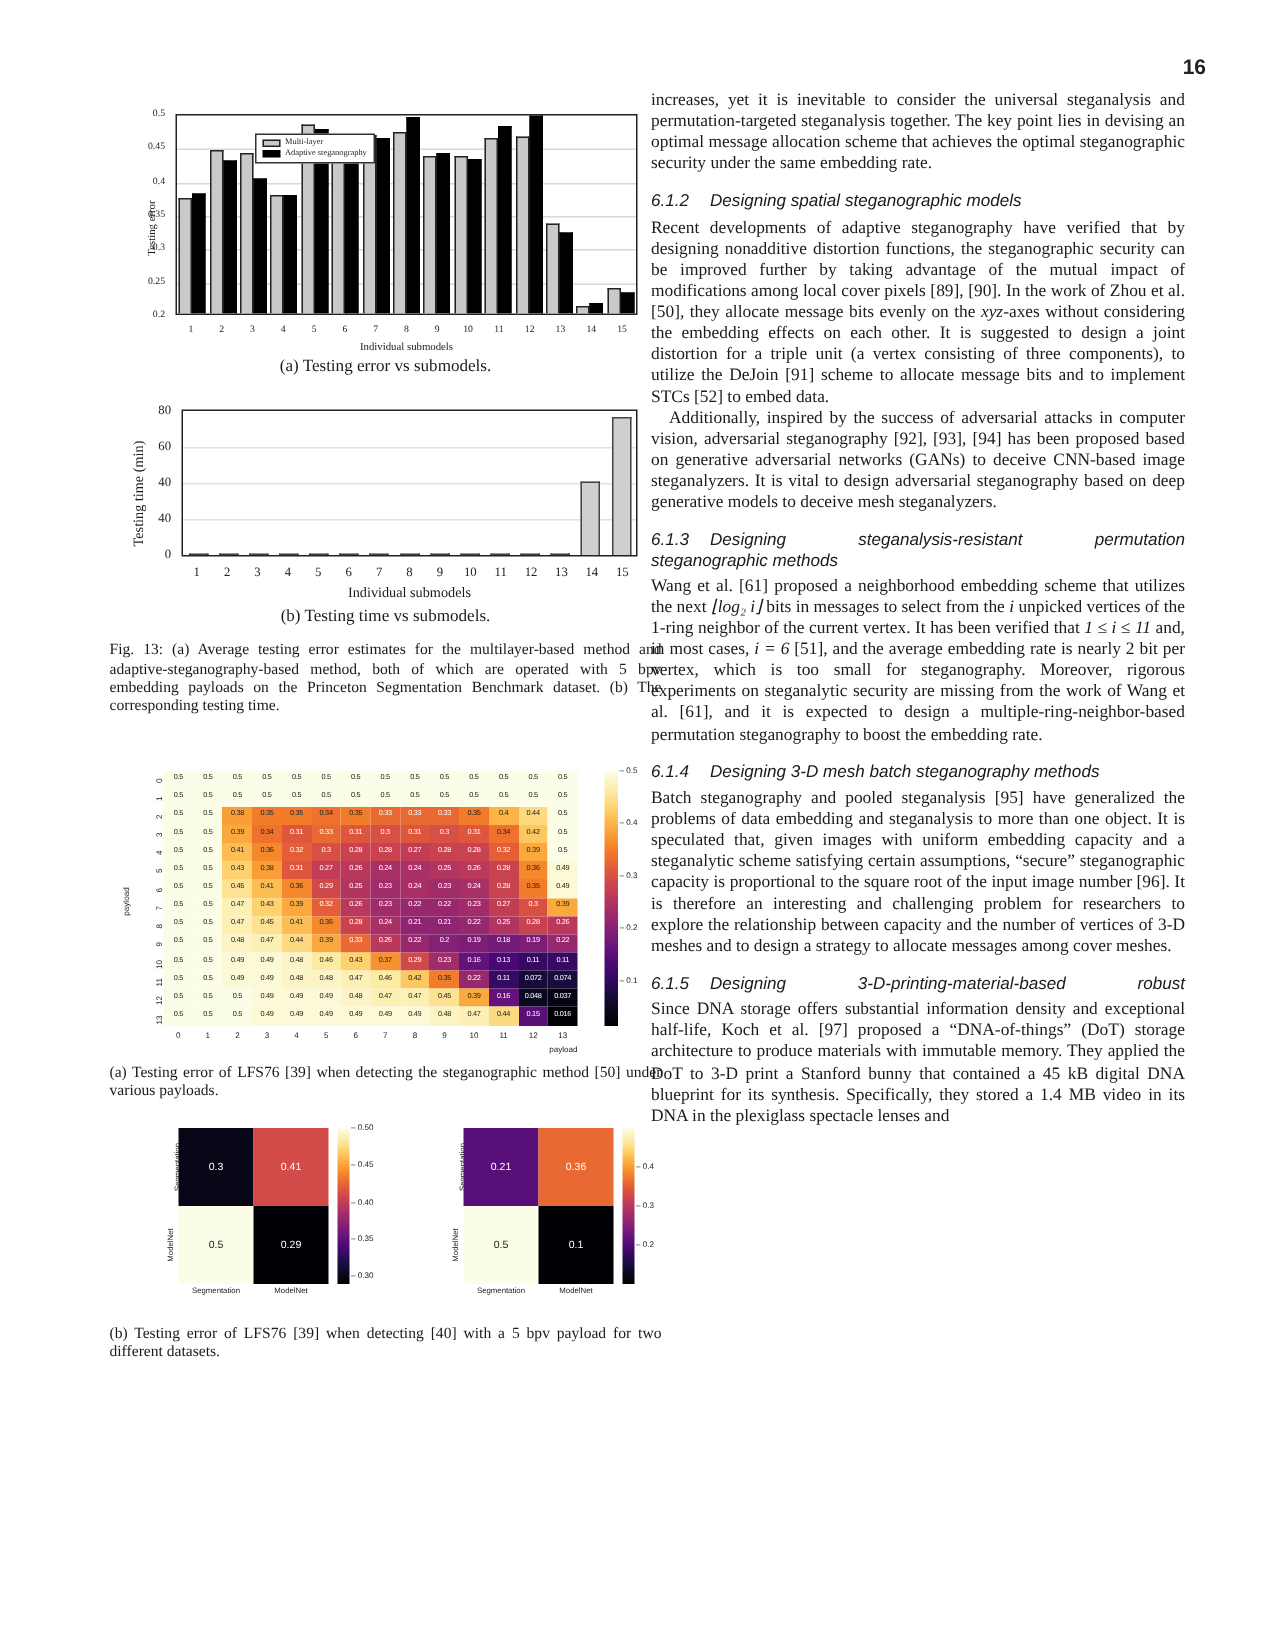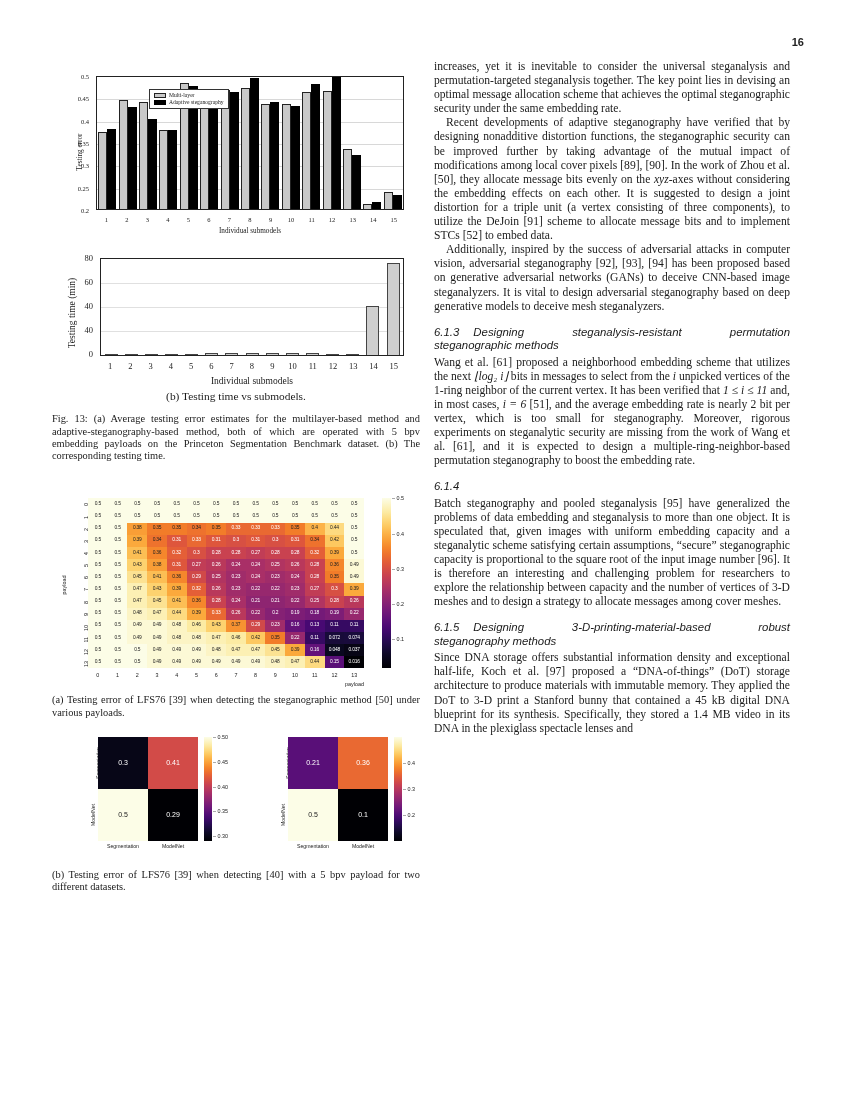--- a/index.html
+++ b/index.html
@@ -10,24 +10,24 @@
     font-family: "Liberation Serif", serif;
     color: #1a1a1a;
     position: relative;
     overflow: hidden;
   }
   .page { position:absolute; inset:0; }
 
   .page-number {
     position:absolute; right:46px; top:36px;
     font-family:"Liberation Sans", sans-serif;
-    font-size:11px; font-weight:700; color:#222;
-  }
-
-  .col-left  { position:absolute; left:52px;  top:60px; width:368px; }
+    font-size:14px; font-weight:700; color:#222;
+  }
+
+  .col-left  { position:absolute; left:73px;  top:60px; width:368px; }
   .col-right { position:absolute; left:434px; top:60px; width:356px; }
 
   p.body {
     font-size:11.6px; line-height:14.1px;
     text-align: justify; text-justify: inter-word;
     margin:0 0 0 0; hyphens:none;
   }
   p.body + p.body { text-indent: 12px; }
   h4.sec {
     font-family:"Liberation Sans", sans-serif;
@@ -280,20 +280,21 @@
           <span>9</span>
           <span>10</span>
           <span>11</span>
           <span>12</span>
           <span>13</span>
           <span>14</span>
           <span>15</span>
         </div>
       <div class="c13a-xtitle">Individual submodels</div>
     </div>
+    <div class="subcap">(a) Testing error vs submodels.</div>
 
     <div class="chart13b">
       <div class="c13b-ytitle">Testing time (min)</div>
       <div class="c13b-ylabels" id="c13b-ylabels">
           <span style="top: 96px;">0</span>
           <span style="top: 72px;">40</span>
           <span style="top: 48px;">40</span>
           <span style="top: 24px;">60</span>
           <span style="top: 0px;">80</span>
         </div>
@@ -675,49 +676,53 @@
     <div class="twocap">
       <div>(b) Testing error of LFS76 [39] when detecting [40] with a 5 bpv payload for two different datasets.</div>
     </div>
 
   </div>
 
   <div class="col-right">
 
     <p class="body">increases, yet it is inevitable to consider the universal steganalysis and permutation-targeted steganalysis together. The key point lies in devising an optimal message allocation scheme that achieves the optimal steganographic security under the same embedding rate.</p>
 
+    <h4 class="sec simple">
+      <span class="num">6.1.2</span>
+      <span class="ttl">Designing spatial steganographic models</span>
+    </h4>
 
     <p class="body"><span>Recent developments of adaptive steganography have verified that by designing nonadditive distortion functions, the steganographic security can be improved further by taking advantage of the mutual impact of modifications among local cover pixels [89], [90]. In the work of Zhou et al. [50], they allocate message bits evenly on the </span><span class="mono-i">xyz</span><span>-axes without considering the embedding effects on each other. It is suggested to design a joint distortion for a triple unit (a vertex consisting of three components), to utilize the DeJoin [91] scheme to allocate message bits and to implement STCs [52] to embed data.</span></p>
 
     <p class="body">Additionally, inspired by the success of adversarial attacks in computer vision, adversarial steganography [92], [93], [94] has been proposed based on generative adversarial networks (GANs) to deceive CNN-based image steganalyzers. It is vital to design adversarial steganography based on deep generative models to deceive mesh steganalyzers.</p>
 
     <h4 class="sec">
       <span class="num">6.1.3</span>
       <span class="ttl">
         <span>Designing</span>
         <span>steganalysis-resistant</span>
         <span>permutation</span>
       </span>
     </h4>
     <div style="font-family:'Liberation Sans',sans-serif; font-style:italic; font-size:11.4px; line-height:13.4px; margin:-3px 0 3px 0;">steganographic methods</div>
 
     <p class="body"><span>Wang et al. [61] proposed a neighborhood embedding scheme that utilizes the next </span><span class="mono-i">⌊log₂ i⌋</span><span> bits in messages to select from the </span><span class="mono-i">i</span><span> unpicked vertices of the 1-ring neighbor of the current vertex. It has been verified that </span><span class="mono-i">1 ≤ i ≤ 11</span><span> and, in most cases, </span><span class="mono-i">i = 6</span><span> [51], and the average embedding rate is nearly 2 bit per vertex, which is too small for steganography. Moreover, rigorous experiments on steganalytic security are missing from the work of Wang et al. [61], and it is expected to design a multiple-ring-neighbor-based permutation steganography to boost the embedding rate.</span></p>
 
     <h4 class="sec simple">
       <span class="num">6.1.4</span>
+      <span class="ttl">Designing 3-D mesh batch steganography methods</span>
     </h4>
 
     <p class="body">Batch steganography and pooled steganalysis [95] have generalized the problems of data embedding and steganalysis to more than one object. It is speculated that, given images with uniform embedding capacity and a steganalytic scheme satisfying certain assumptions, “secure” steganographic capacity is proportional to the square root of the input image number [96]. It is therefore an interesting and challenging problem for researchers to explore the relationship between capacity and the number of vertices of 3-D meshes and to design a strategy to allocate messages among cover meshes.</p>
 
     <h4 class="sec">
       <span class="num">6.1.5</span>
       <span class="ttl">
         <span>Designing</span>
         <span>3-D-printing-material-based</span>
         <span>robust</span>
       </span>
     </h4>
-    <div style="font-family:'Liberation Sans',sans-serif; font-style:italic; font-size:11.4px; line-height:13.4px; margin:-3px 0 3px 0;">steganography methods</div>
 
     <p class="body">Since DNA storage offers substantial information density and exceptional half-life, Koch et al. [97] proposed a “DNA-of-things” (DoT) storage architecture to produce materials with immutable memory. They applied the DoT to 3-D print a Stanford bunny that contained a 45 kB digital DNA blueprint for its synthesis. Specifically, they stored a 1.4 MB video in its DNA in the plexiglass spectacle lenses and</p>
   </div>
 
 </div>
 
 </body></html>

